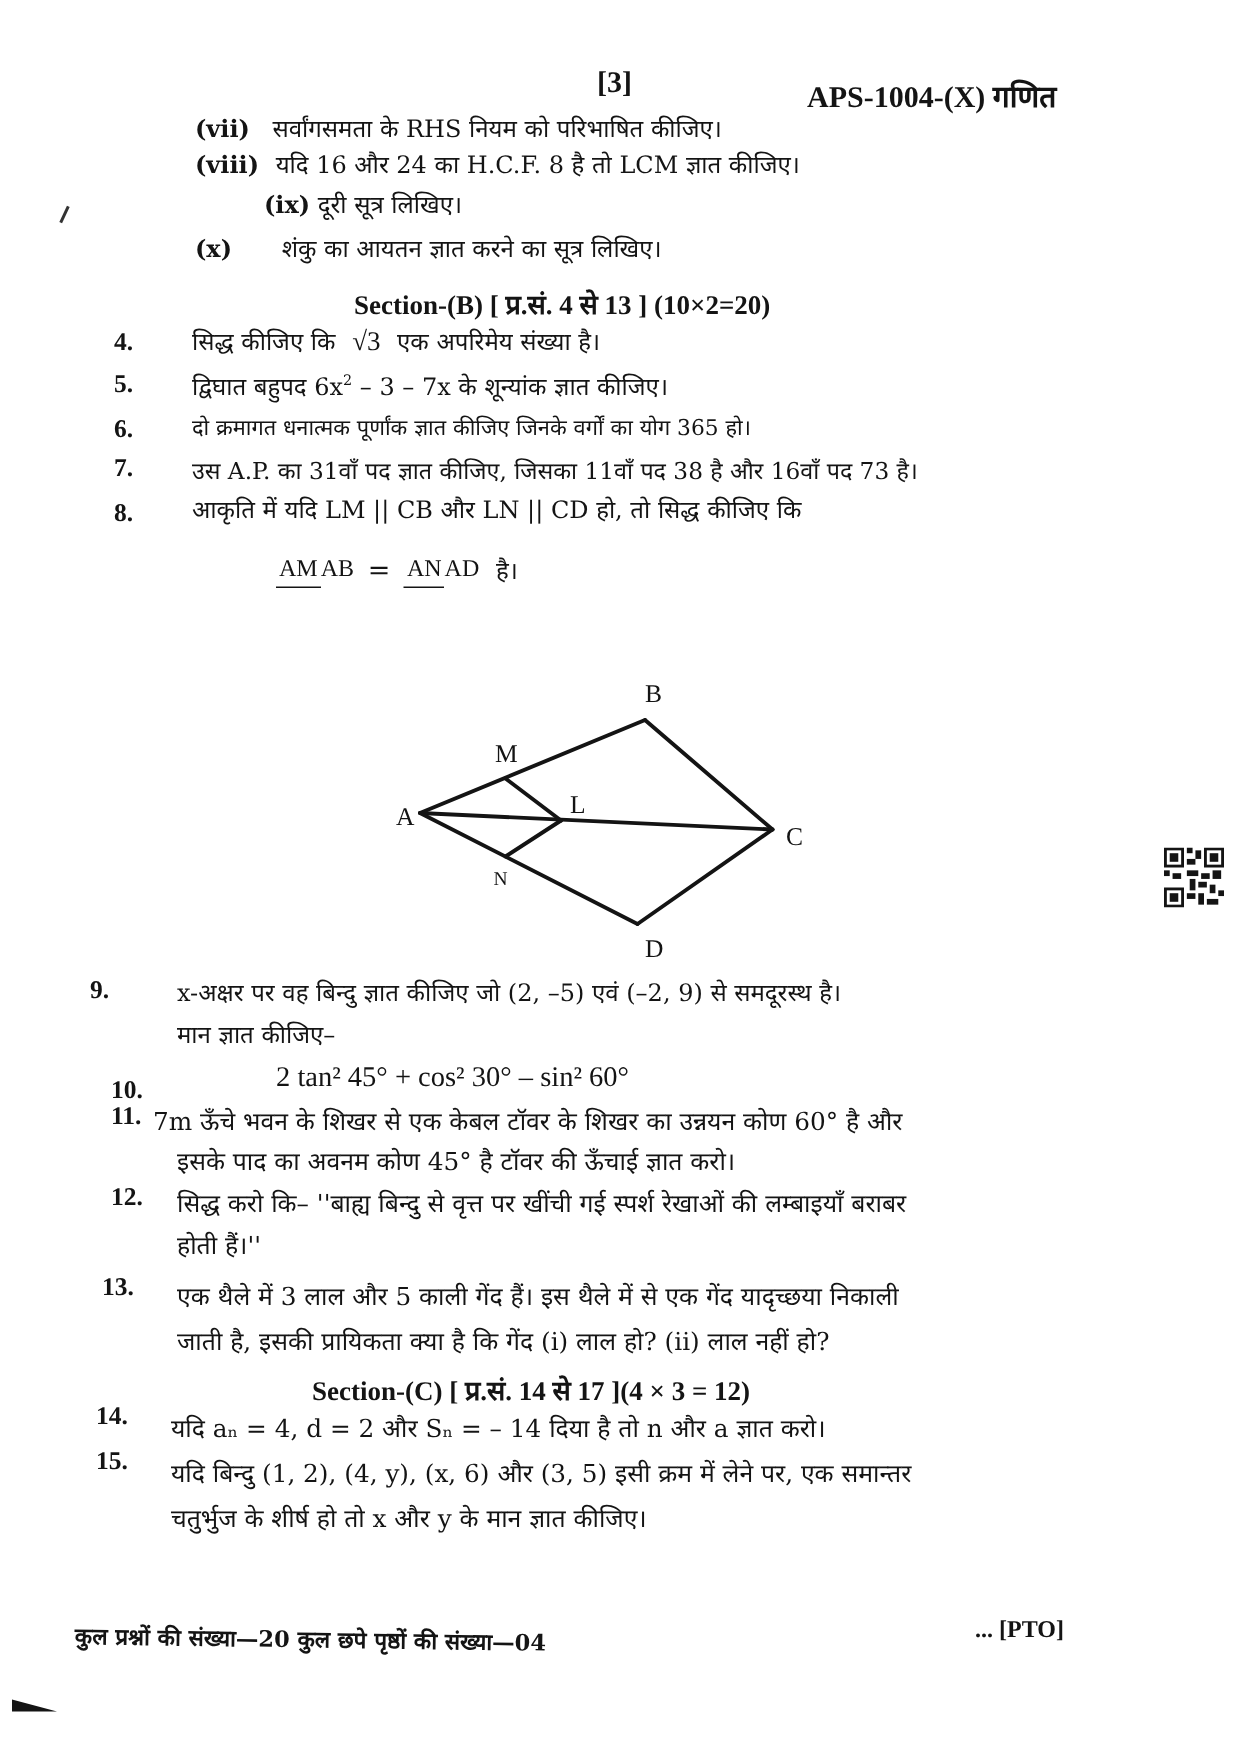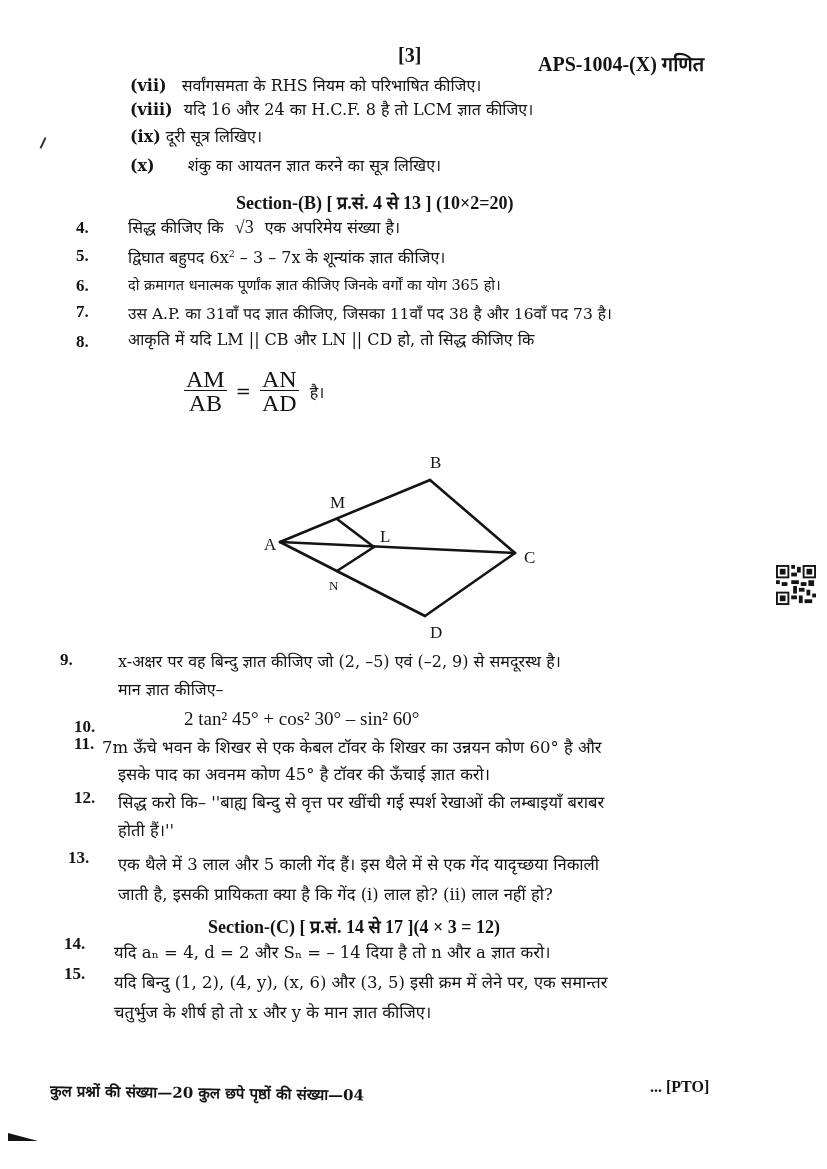--- a/index.html
+++ b/index.html
@@ -8,21 +8,21 @@
     overflow: hidden; color: #141414;
     font-family: "DejaVu Serif", "Liberation Serif", serif;
   }
   .abs { position: absolute; white-space: nowrap; }
   .page-num { left: 398px; top: 44px; font-size: 20px; font-weight: bold; font-family: "Liberation Serif", serif; }
   .paper-code { left: 538px; top: 50px; font-size: 20px; font-weight: bold; font-family: "Liberation Serif", serif; }
   .q { font-size: 16px; line-height: 20px; }
   .qnum { position: absolute; font-weight: bold; font-size: 17px; font-family: "Liberation Serif", serif; }
   .qtext { position: absolute; white-space: nowrap; font-size: 16px; }
   .section { font-weight: bold; font-size: 18px; font-family: "Liberation Serif", serif; }
-  .frac { display: inline-flex; flex-direction: column; align-items: center; vertical-align: middle; font-family: "Liberation Serif", serif; font-size: 24px; }
+  .frac { display: inline-flex; flex-direction: row; align-items: flex-end; vertical-align: middle; font-family: "Liberation Serif", serif; font-size: 16px; }
   .frac .num { border-bottom: 1.5px solid #141414; padding: 0 2px; line-height: 22px; }
   .frac .den { line-height: 24px; }
   .formula { font-family: "Liberation Serif", serif; font-size: 19px; }
   .footer-left { left: 50px; top: 1080px; font-size: 15px; font-weight: bold; transform: rotate(0.8deg); transform-origin: left; }
   .footer-right { left: 650px; top: 1078px; font-size: 16px; font-weight: bold; font-family: "Liberation Serif", serif; }
   .qr { left: 776px; top: 565px; width: 40px; height: 40px; }
   .corner-mark { left: 8px; top: 1133px; width: 0; height: 0; border-left: 30px solid #141414; border-top: 8px solid transparent; }
   .tick-mark { left: 42px; top: 137px; width: 2px; height: 12px; background: #333; transform: rotate(25deg); }
   sup { font-size: 60%; }
 </style>
@@ -35,21 +35,21 @@
 
 <div class="abs q" style="left:130px; top:76px;">
   <span style="font-weight:bold;">(vii)</span>
   <span style="margin-left:10px;">सर्वांगसमता के RHS नियम को परिभाषित कीजिए।</span>
 </div>
 <div class="abs q" style="left:130px; top:100px;">
   <span style="font-weight:bold;">(viii)</span>
   <span style="margin-left:6px;">यदि 16 और 24 का H.C.F. 8 है तो LCM ज्ञात कीजिए।</span>
 </div>
 <div class="abs q" style="left:130px; top:127px;">
-  <span style="font-weight:bold;">(ix)</span>
+  <span style="font-weight:bold;margin-left:46px;">(ix)</span>
   <span style="">दूरी सूत्र लिखिए।</span>
 </div>
 <div class="abs q" style="left:130px; top:156px;">
   <span style="font-weight:bold;">(x)</span>
   <span style="margin-left:28px;">शंकु का आयतन ज्ञात करने का सूत्र लिखिए।</span>
 </div>
 
 <div class="abs section" style="left:236px; top:190px;">Section-(B) [ प्र.सं. 4 से 13 ] (10×2=20)</div>
 
 <div class="qnum" style="left:76px; top:218px;">4.</div>

